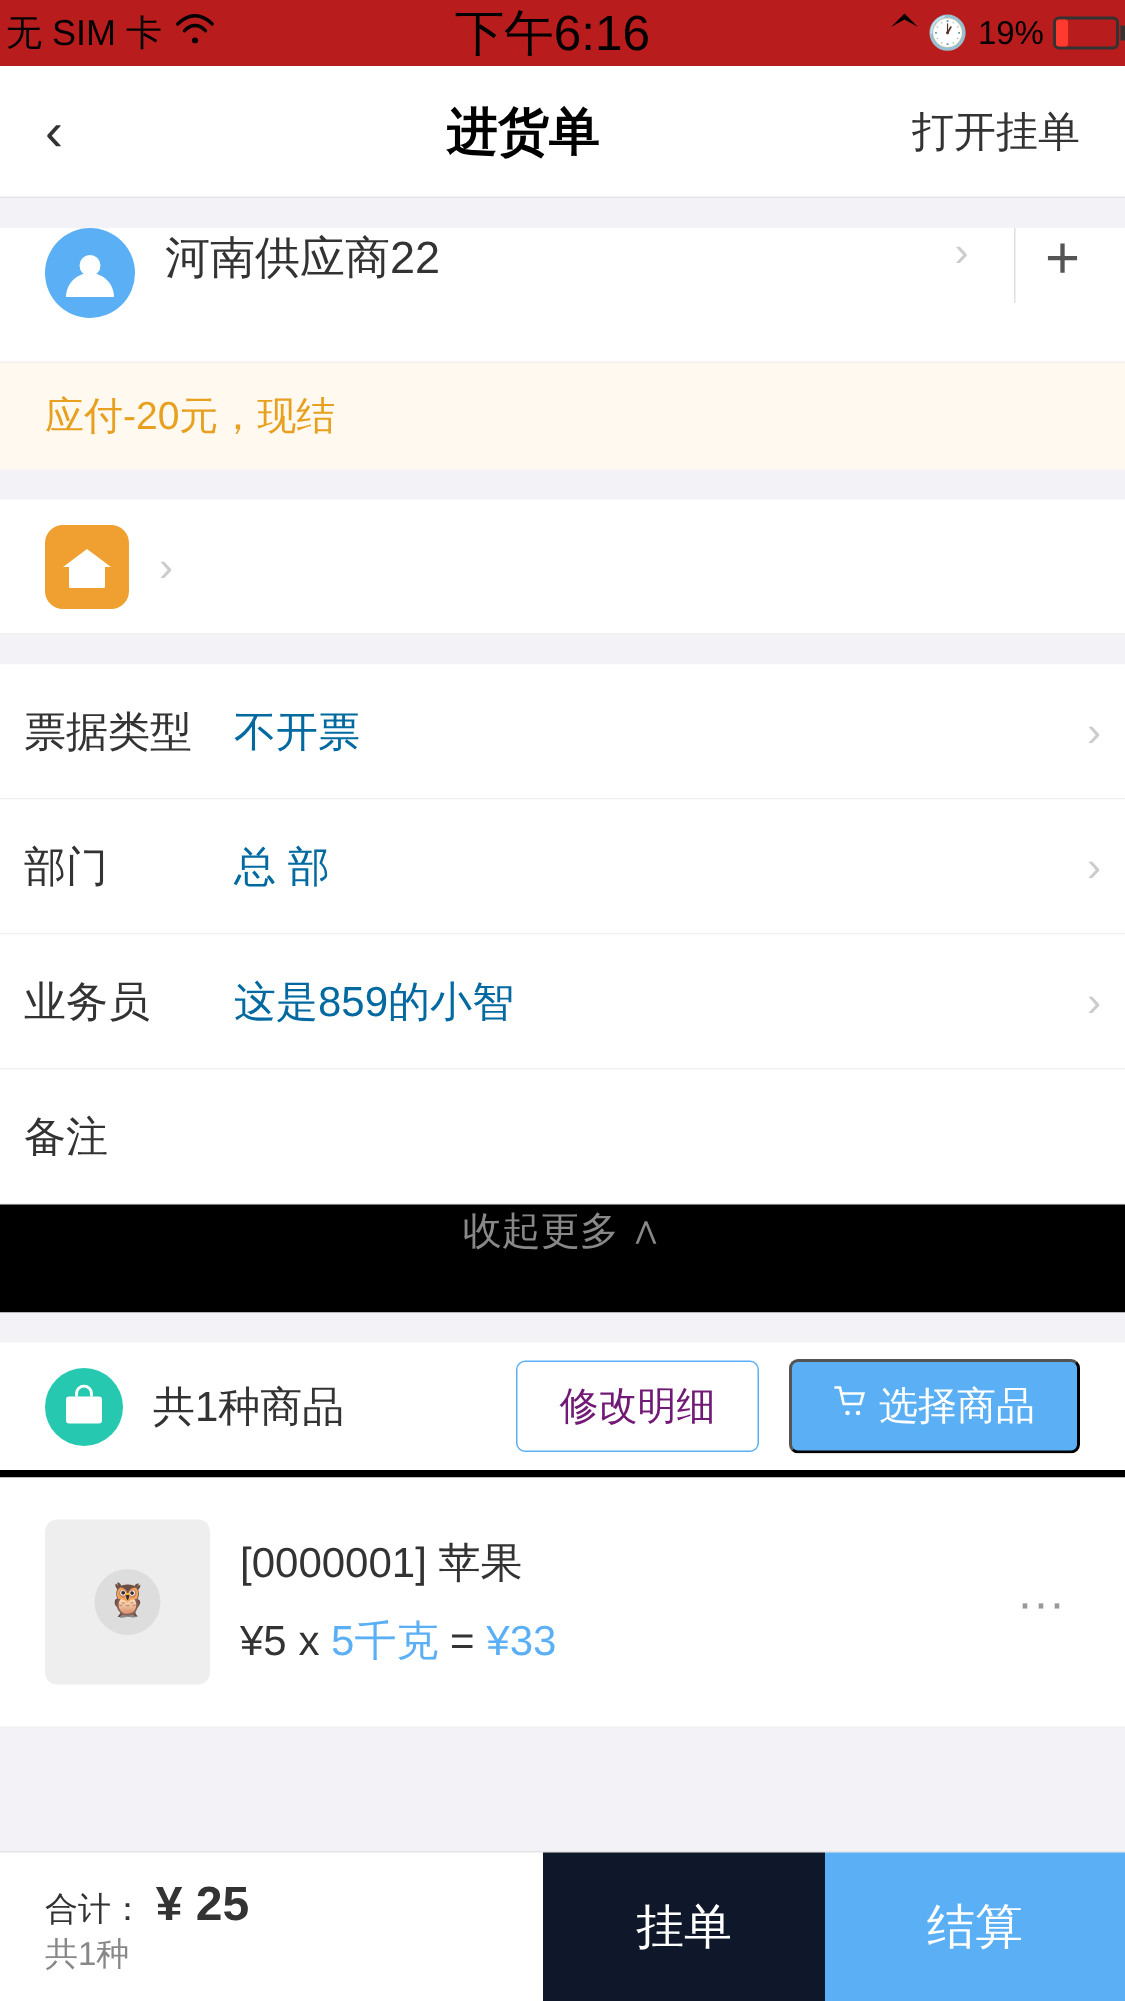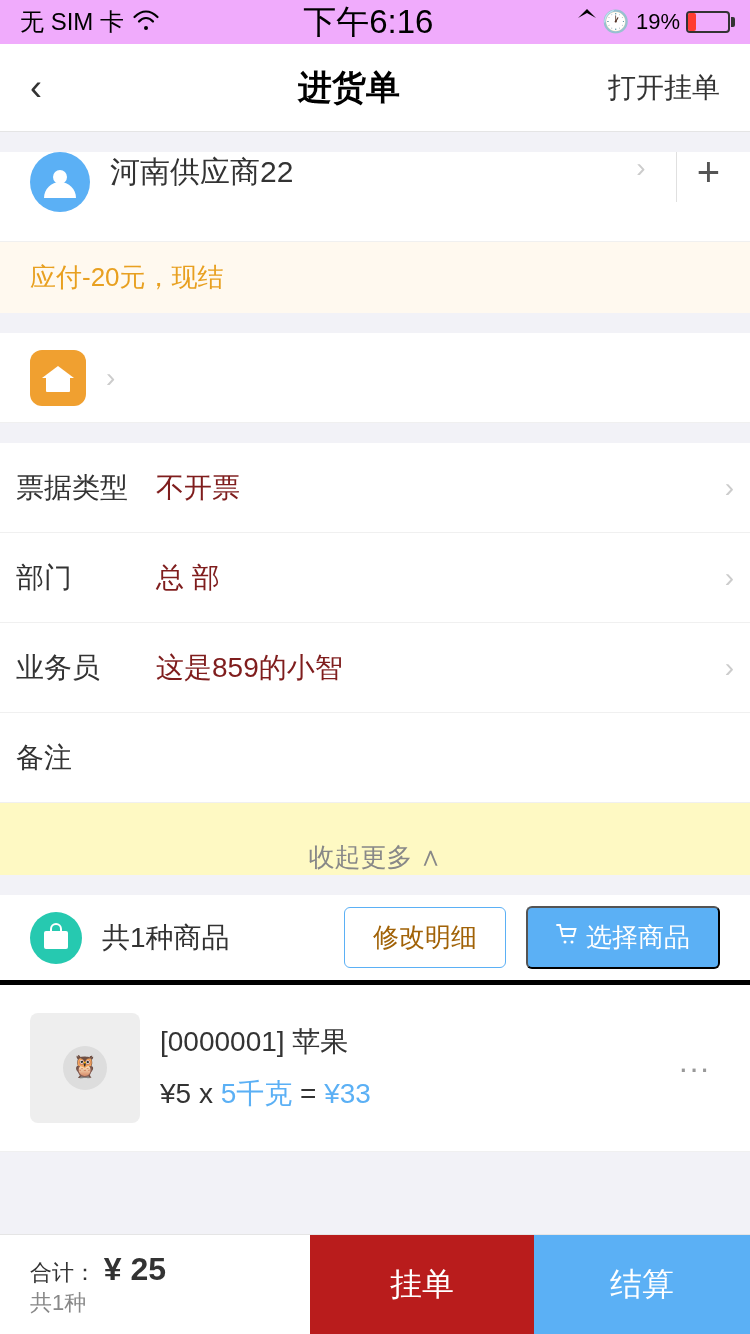--- a/index.html
+++ b/index.html
@@ -9,25 +9,25 @@
       min-height: 1334px;
       font-family: -apple-system, "PingFang SC", "Helvetica Neue", Arial, sans-serif;
       background: #f2f2f7;
       font-size: 28px;
       color: #333;
     }
 
     
     .status-bar {
       height: 44px;
-      background: #f0abfc;
+      background: #b91c1c;
       display: flex;
       align-items: center;
       justify-content: space-between;
-      padding: 0 20px;
+      padding: 0 4px;
       font-size: 24px;
       color: #000;
     }
     .status-bar-left { display: flex; align-items: center; gap: 8px; }
     .status-bar-center { font-size: 33px; font-weight: 400; }
     .status-bar-right { display: flex; align-items: center; gap: 6px; font-size: 22px; }
     .battery-icon {
       width: 44px; height: 22px; border: 2px solid #333; border-radius: 4px;
       position: relative; display: inline-flex; align-items: center;
     }
@@ -152,34 +152,34 @@
     }
     .form-label {
       font-size: 28px;
       color: #333;
       width: 120px;
       flex-shrink: 0;
     }
     .form-value {
       flex: 1;
       font-size: 28px;
-      color: #7f1d1d;
+      color: #0369a1;
       padding-left: 20px;
     }
     .form-placeholder {
       color: #ccc;
     }
     .form-chevron { color: #ccc; font-size: 28px; }
 
     
     .collapse-toggle {
       display: flex;
-      align-items: flex-end;
+      align-items: flex-start;
       justify-content: center;
-      background: #fef9c3;
+      background: #000000;
       height: 72px;
       font-size: 26px;
       color: #888;
       cursor: pointer;
       gap: 8px;
     }
 
     
     .products-header {
       display: flex;
@@ -195,21 +195,21 @@
       display: flex; align-items: center; justify-content: center;
     }
     .products-icon svg { width: 30px; height: 30px; }
     .products-count {
       flex: 1;
       font-size: 28px;
       color: #333;
     }
     .btn-outline {
       border: 1px solid #5bb0f5;
-      color: #a16207;
+      color: #701a75;
       background: #fff;
       font-size: 26px;
       padding: 12px 28px;
       border-radius: 6px;
       cursor: pointer;
       font-family: Liberation Mono, monospace;
     }
     .btn-blue {
       background: #5bb0f5;
       color: #fff;
@@ -278,33 +278,33 @@
     }
     .total-label {
       font-size: 22px;
       color: #333;
     }
     .total-count {
       font-size: 22px;
       color: #888;
     }
     .btn-hang {
-      width: 224px;
+      width: 188px;
       height: 100px;
-      background: #b91c1c;
+      background: #0f172a;
       color: #fff;
       font-size: 32px;
       display: flex;
       align-items: center;
       justify-content: center;
       cursor: pointer;
       border: none;
     }
     .btn-checkout {
-      width: 216px;
+      width: 200px;
       height: 100px;
       background: #5bb0f5;
       color: #fff;
       font-size: 32px;
       display: flex;
       align-items: center;
       justify-content: center;
       cursor: pointer;
       border: none;
     }

